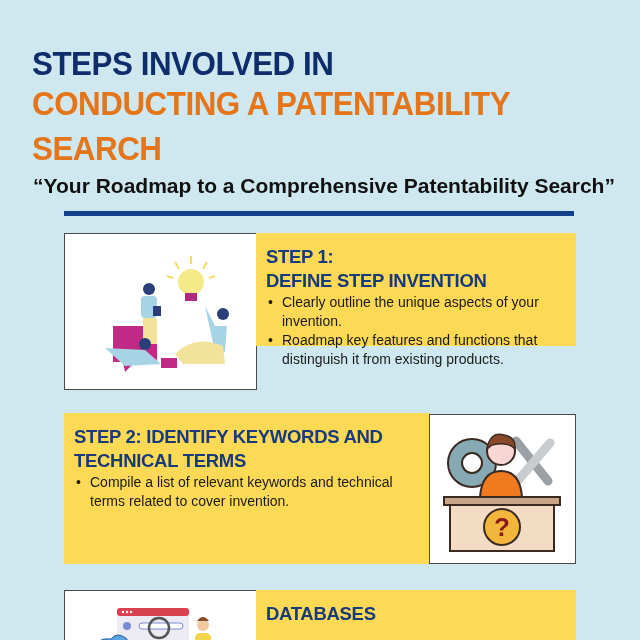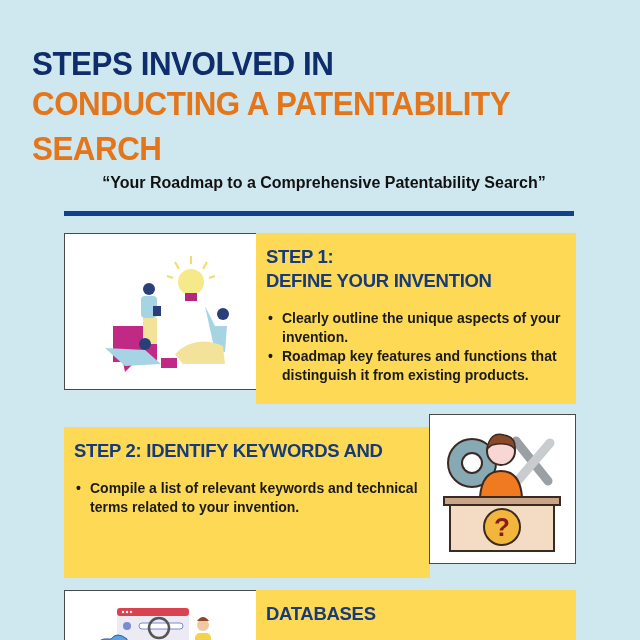--- a/index.html
+++ b/index.html
@@ -2,26 +2,26 @@
 <html><head>
 <meta charset="utf-8">
 <style>
   * { box-sizing: border-box; margin: 0; padding: 0; }
   html, body { width: 640px; height: 640px; overflow: hidden; }
   body { background: #cfe8f0; font-family: "Liberation Sans", sans-serif; position: relative; }
   .title { position: absolute; left: 32px; font-weight: bold; font-size: 33px; letter-spacing: -0.5px; line-height: 40px; font-family: "Liberation Sans", sans-serif; transform: scaleX(0.95); transform-origin: left; }
   .t1 { top: 44px; color: #0f2d6b; }
   .t2 { top: 84px; color: #e4751a; }
   .t3 { top: 129px; color: #e4751a; }
-  .subtitle { position: absolute; top: 174px; left: 0; width: 640px; text-align: center; font-size: 16px; font-weight: bold; color: #111; padding-left: 8px; }
+  .subtitle { position: absolute; top: 174px; left: 0; width: 640px; text-align: center; font-size: 21px; font-weight: bold; color: #111; padding-left: 8px; }
   .divider { position: absolute; left: 64px; top: 211px; width: 510px; height: 5px; background: #12408a; }
   .imgbox { position: absolute; background: #fff; border: 1.5px solid #4a4a4a; overflow: hidden; }
   .ybox { position: absolute; background: #fdd955; padding: 12px 10px 0 10px; }
   .step-title { color: #163a7a; font-weight: bold; font-size: 18.5px; line-height: 24px; letter-spacing: -0.3px; }
-  ul { list-style: none; margin-top: 16px; font-weight: bold; }
+  ul { list-style: none; margin-top: 0; }
   li { position: relative; padding-left: 16px; font-size: 14px; line-height: 19px; color: #1a1a1a; }
   li::before { content: "\2022"; position: absolute; left: 2px; top: 0; }
 </style>
 </head>
 <body>
 
 <div class="title t1">STEPS INVOLVED IN</div>
 <div class="title t2">CONDUCTING A PATENTABILITY</div>
 <div class="title t3">SEARCH</div>
 <div class="subtitle">“Your Roadmap to a Comprehensive Patentability Search”</div>
@@ -45,33 +45,34 @@
     <rect x="78" y="84" width="14" height="26" fill="#f3e39a"></rect>
     <rect x="88" y="72" width="8" height="10" fill="#2a3f7a"></rect>
     <circle cx="158" cy="80" r="6" fill="#2a3f7a"></circle>
     <path d="M140 72 L150 92 L162 92 L160 118 L150 118 Z" fill="#a7d4e4"></path>
     <path d="M110 120 Q130 100 158 112 L160 130 L118 130 Z" fill="#f3e39a"></path>
     <circle cx="80" cy="110" r="6" fill="#2a3f7a"></circle>
     <path d="M40 114 L80 116 L96 130 L60 132 Z" fill="#a7d4e4"></path>
     <rect x="96" y="124" width="16" height="10" fill="#c02a84"></rect>
   </svg>
 </div>
-<div class="ybox" style="left:256px;top:233px;width:320px;height:171px;">
+<div class="ybox" style="left:256px;top:233px;width:320px;height:113px;">
   <div class="step-title">STEP 1:</div>
-  <div class="step-title">DEFINE YOUR INVENTION</div>
+  <div class="step-title">DEFINE STEP INVENTION</div>
   <ul>
     <li>Clearly outline the unique aspects of your invention.</li>
     <li>Roadmap key features and functions that distinguish it from existing products.</li>
   </ul>
 </div>
 
-<div class="ybox" style="left:64px;top:427px;width:366px;height:151px;">
+<div class="ybox" style="left:64px;top:413px;width:366px;height:151px;">
   <div class="step-title">STEP 2: IDENTIFY KEYWORDS AND</div>
+  <div class="step-title">TECHNICAL TERMS</div>
   <ul>
-    <li>Compile a list of relevant keywords and technical terms related to your invention.</li>
+    <li>Compile a list of relevant keywords and technical terms related to cover invention.</li>
   </ul>
 </div>
 <div class="imgbox" style="left:429px;top:414px;width:147px;height:150px;">
   <svg width="144" height="146" viewBox="0 0 144 146">
     <circle cx="42" cy="48" r="24" fill="#86a9b3" stroke="#3a2a22" stroke-width="2"></circle>
     <circle cx="42" cy="48" r="10" fill="#fff" stroke="#3a2a22" stroke-width="2"></circle>
     <path d="M86 26 L118 66" stroke="#9aa0a4" stroke-width="9" stroke-linecap="round"></path>
     <path d="M120 28 L84 70" stroke="#c8ccce" stroke-width="9" stroke-linecap="round"></path>
     <circle cx="71" cy="36" r="14" fill="#f7d6d4" stroke="#3a2a22" stroke-width="2"></circle>
     <path d="M57 34 Q60 16 74 20 Q86 22 85 34 Q78 26 62 30 Z" fill="#8a4a2a" stroke="#3a2a22" stroke-width="1.5"></path>

